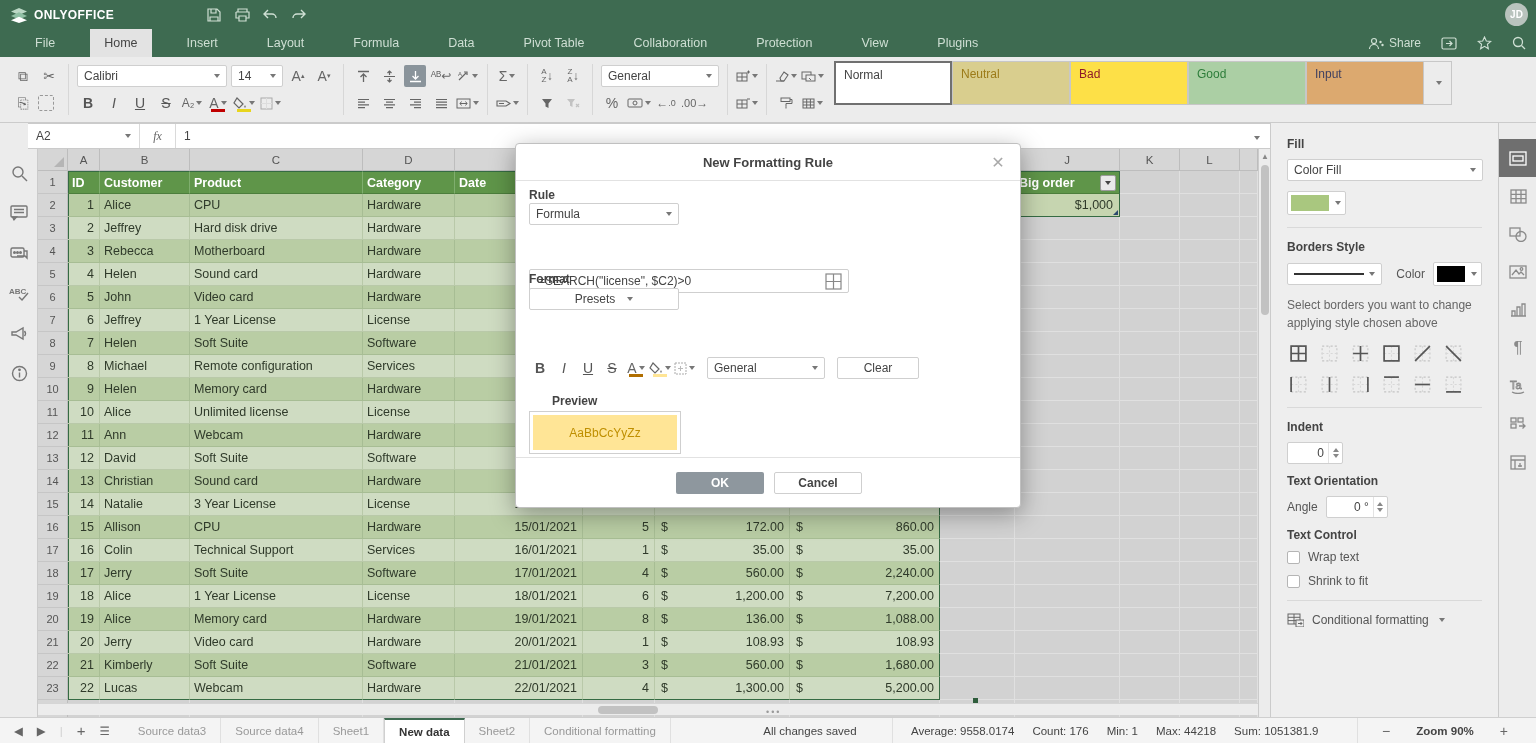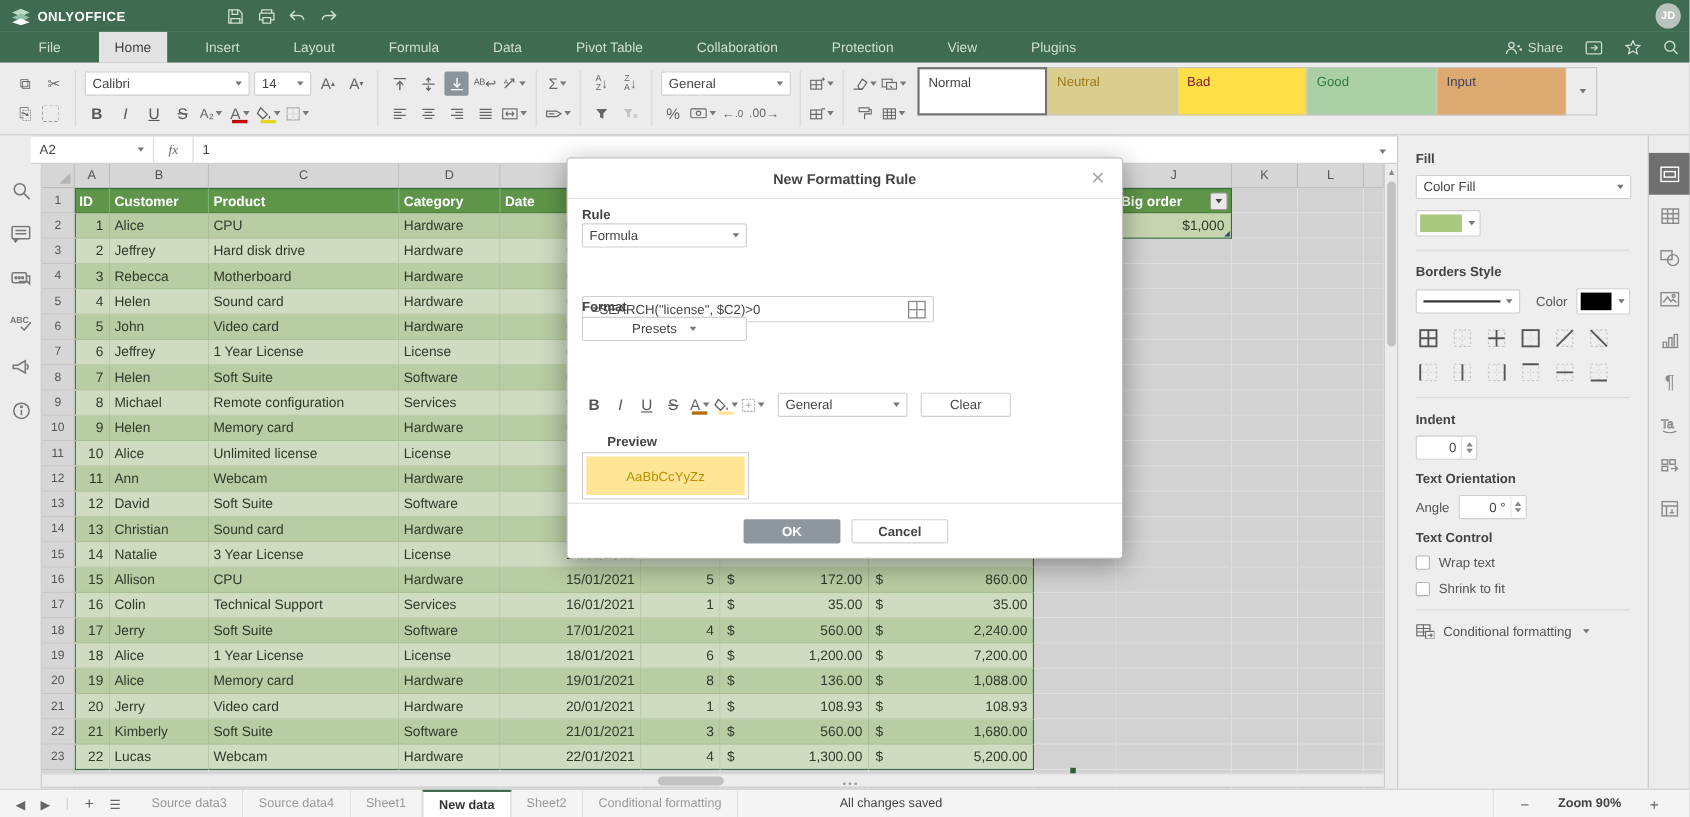--- a/index.html
+++ b/index.html
@@ -996,20 +996,21 @@
         <span class="chev"></span>
       </div>
     <span style="margin-left:6px;color:#555">Color</span>
     <div class="swatch-btn">
       <div class="swatch" id="border-swatch" style="width: 28px; background: rgb(0, 0, 0);"></div>
       <div class="swatch-chev">
           <span class="chev"></span>
         </div>
     </div>
   </div>
+  <div class="rp-help">Select borders you want to change applying style chosen above</div>
   <div class="bgrid" id="bgrid-row1">
       <div class="bbtn">
         <svg width="19" height="19" viewBox="0 0 18 18">
           <rect x="2" y="2" width="14" height="14" fill="none" stroke="#c4c4c4" stroke-dasharray="2 2"></rect>
           <path d="M9 2 v14 M2 9 h14" stroke="#d8d8d8" stroke-dasharray="2 2"></path>
           <rect x="2" y="2" width="14" height="14" fill="none" stroke="#555" stroke-width="1.6"></rect>
           <path d="M9 2 v14 M2 9 h14" stroke="#555" stroke-width="1.6"></path>
         </svg>
       </div>
       <div class="bbtn">
@@ -1203,20 +1204,27 @@
   </div>
   <div class="sb-tabs" id="sheet-tabs">
       <div class="sheet-tab">Source data3</div>
       <div class="sheet-tab">Source data4</div>
       <div class="sheet-tab">Sheet1</div>
       <div class="sheet-tab active">New data</div>
       <div class="sheet-tab">Sheet2</div>
       <div class="sheet-tab">Conditional formatting</div>
     </div>
   <div class="sb-saved">All changes saved</div>
+  <div class="sb-stats" id="sb-stats">
+      <span>Average: 9558.0174</span>
+      <span>Count: 176</span>
+      <span>Min: 1</span>
+      <span>Max: 44218</span>
+      <span>Sum: 1051381.9</span>
+    </div>
   <div class="sb-zoom">
     <span class="zbtn">−</span>
     <span class="zlabel">Zoom 90%</span>
     <span class="zbtn">+</span>
   </div>
 </div>
 
 <div class="dialog">
   <div class="dlg-header">
     <span class="dlg-title">New Formatting Rule</span>

